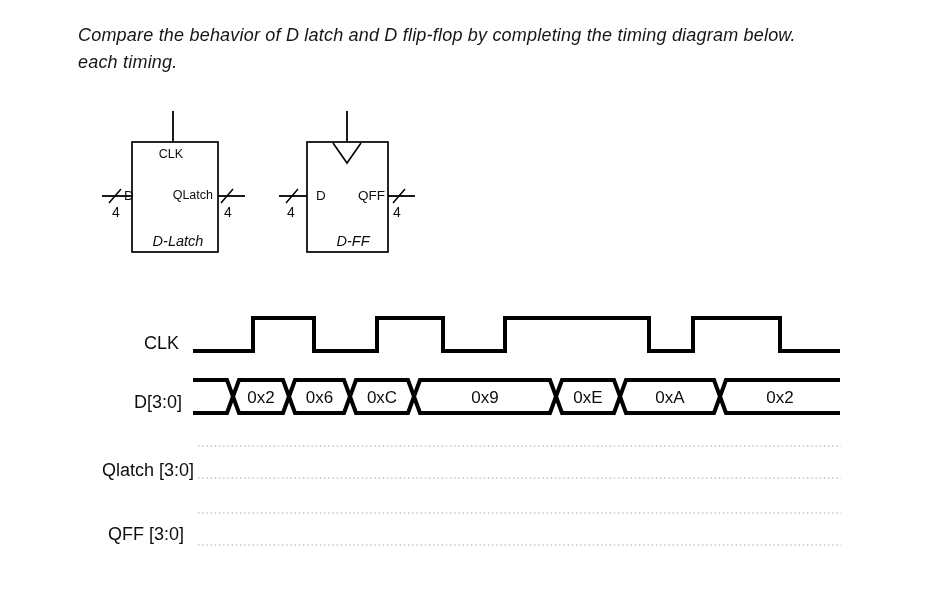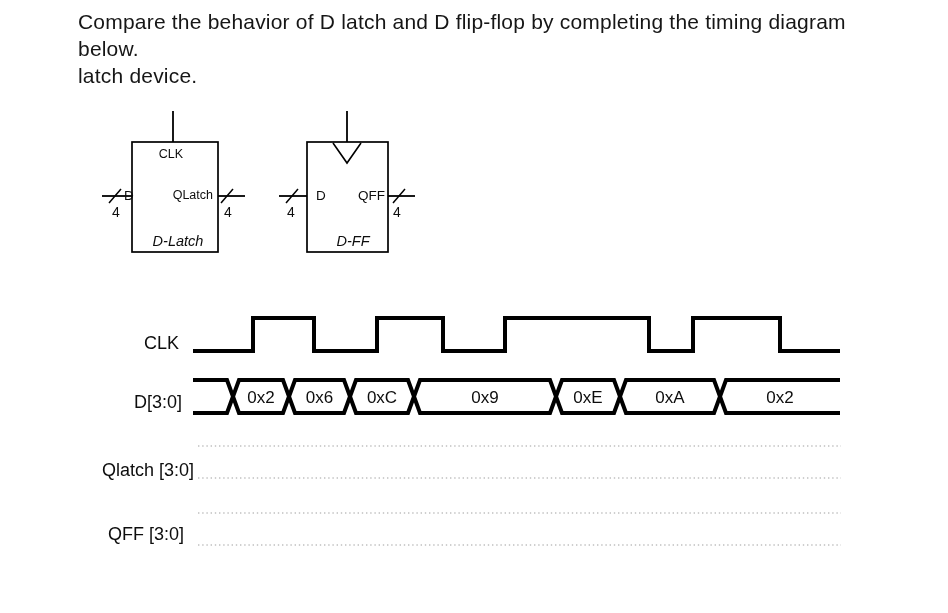--- a/index.html
+++ b/index.html
@@ -1,40 +1,40 @@
 <!DOCTYPE html>
 <html><head>
 <meta charset="utf-8">
 <style>
   html,body{margin:0;padding:0;background:#ffffff;}
   body{width:948px;height:613px;position:relative;overflow:hidden;
        font-family:"Liberation Sans",sans-serif;}
-  .instructions{position:absolute;left:78px;top:8px;width:830px;
-       font-size:21px;line-height:27px;letter-spacing:0.2px;color:#161616;}
+  .instructions{position:absolute;left:78px;top:22px;width:830px;
+       font-size:18px;line-height:27px;letter-spacing:0.2px;color:#161616;font-style:italic;}
   svg{position:absolute;left:0;top:0;}
   .box{fill:none;stroke:#000;stroke-width:1.7px;}
   .wire{stroke:#000;stroke-width:1.8px;}
   .slash{stroke:#000;stroke-width:1.5px;}
   .tri{fill:#fff;stroke:#000;stroke-width:1.6px;}
   .sig{fill:none;stroke:#000;stroke-width:4px;stroke-linejoin:miter;}
   .dotline{stroke:#c0c0c0;stroke-width:1.3px;stroke-dasharray:1.4 2.8;}
   text{fill:#0d0d0d;}
   .pin{font-size:13.5px;}
   .pin-sm{font-size:12.5px;}
   .width-num{font-size:14px;}
   .caption{font-size:14.5px;font-style:italic;}
   .rowlabel{font-size:18px;}
   .busval{font-size:17px;}
 </style>
 </head>
 <body>
 
 <div class="instructions">
   <div>Compare the behavior of D latch and D flip-flop by completing the timing diagram below.</div>
-  <div>latch device.</div>
+  <div>each timing.</div>
 </div>
 
 <svg id="diagram" width="948" height="613" viewBox="0 0 948 613">
 
   <g>
     <line class="wire" x1="173" y1="111" x2="173" y2="142"></line>
     <rect class="box" x="132" y="142" width="86" height="110"></rect>
     <line class="wire" x1="102" y1="196" x2="132" y2="196"></line>
     <line class="slash" x1="109" y1="203" x2="121" y2="189"></line>
     <line class="wire" x1="218" y1="196" x2="245" y2="196"></line>

